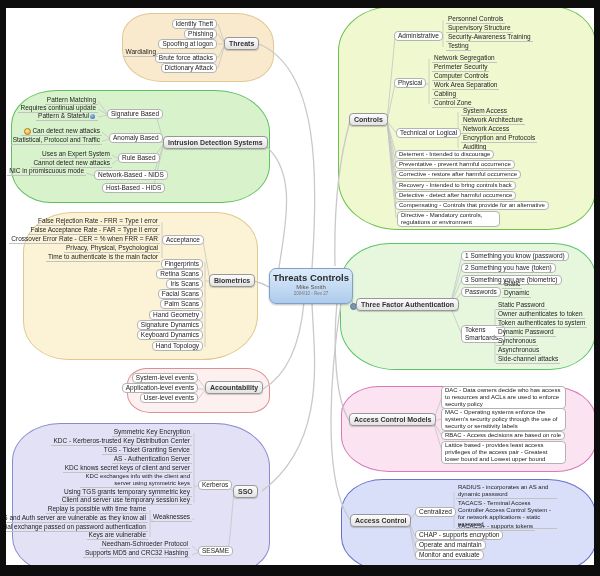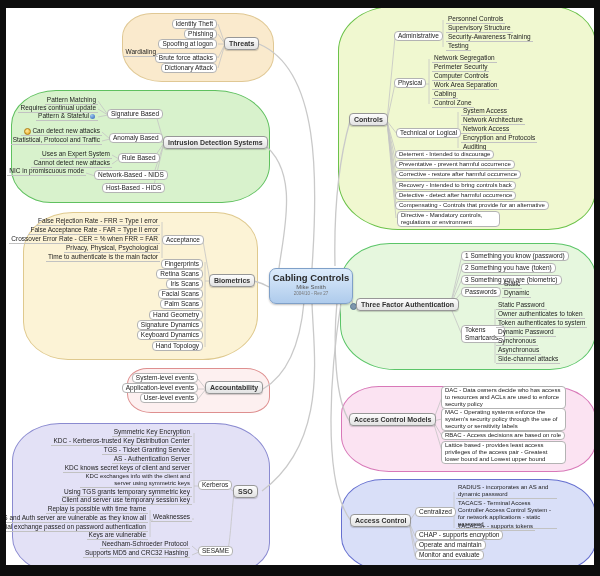--- a/index.html
+++ b/index.html
@@ -71,21 +71,21 @@
                M438,37 L443,37 M443,20 L443,47 M424,84 L429,84 M429,59 L429,104 M452,134 L458,134 M458,112 L458,148"></path>
       <path d="M450,306 L462,255 M450,306 L462,267 M450,306 L462,279 M450,306 L462,292 M450,306 L462,335
                M492,293 L500,288 M492,293 L500,297 M493,335 L495,335 M495,309 L495,363"></path>
       <path d="M433,421 L442,397 M433,421 L442,419 M433,421 L442,436 M433,421 L442,451"></path>
       <path d="M409,522 L415,513 M409,522 L415,536 M409,522 L415,546 M409,522 L415,556
                M450,513 L454,513 M454,492 L454,528"></path>
     </g>
   </svg>
 
   <div id="centerNode">
-    <div class="t">Cabling Controls</div>
+    <div class="t">Threats Controls</div>
     <div class="s">Mike Smith</div>
     <div class="r">2004/10 - Rev 27</div>
   </div>
   <div id="linkDot"></div>
 
   <div class="topic" style="left:224px;top:37px">Threats</div>
   <div class="box" style="right:383px;top:19px">Identity Theft</div>
   <div class="box" style="right:383px;top:29px">Phishing</div>
   <div class="box" style="right:383px;top:39px">Spoofing at logon</div>
   <div class="box" style="right:383px;top:53px">Brute force attacks</div>

